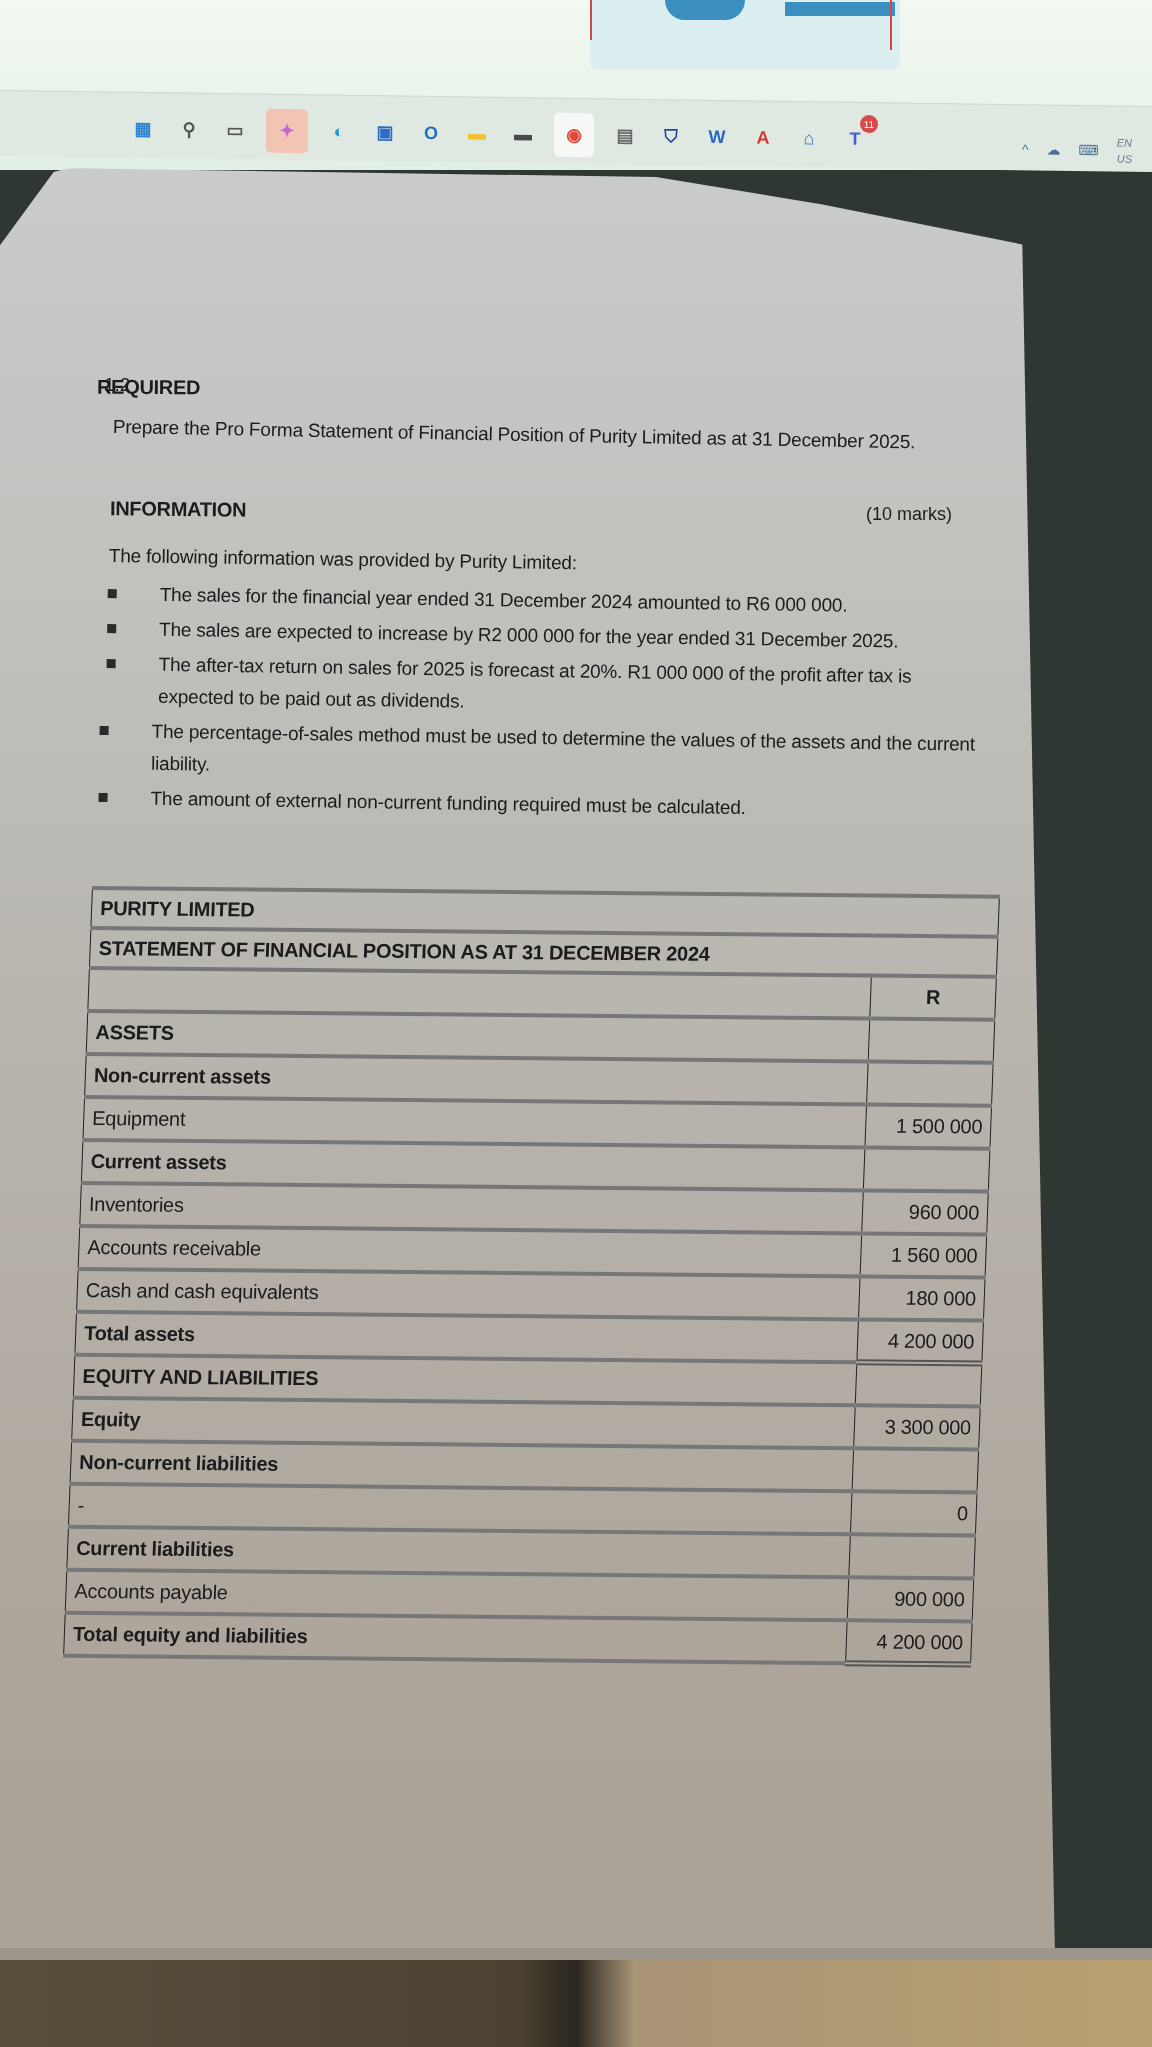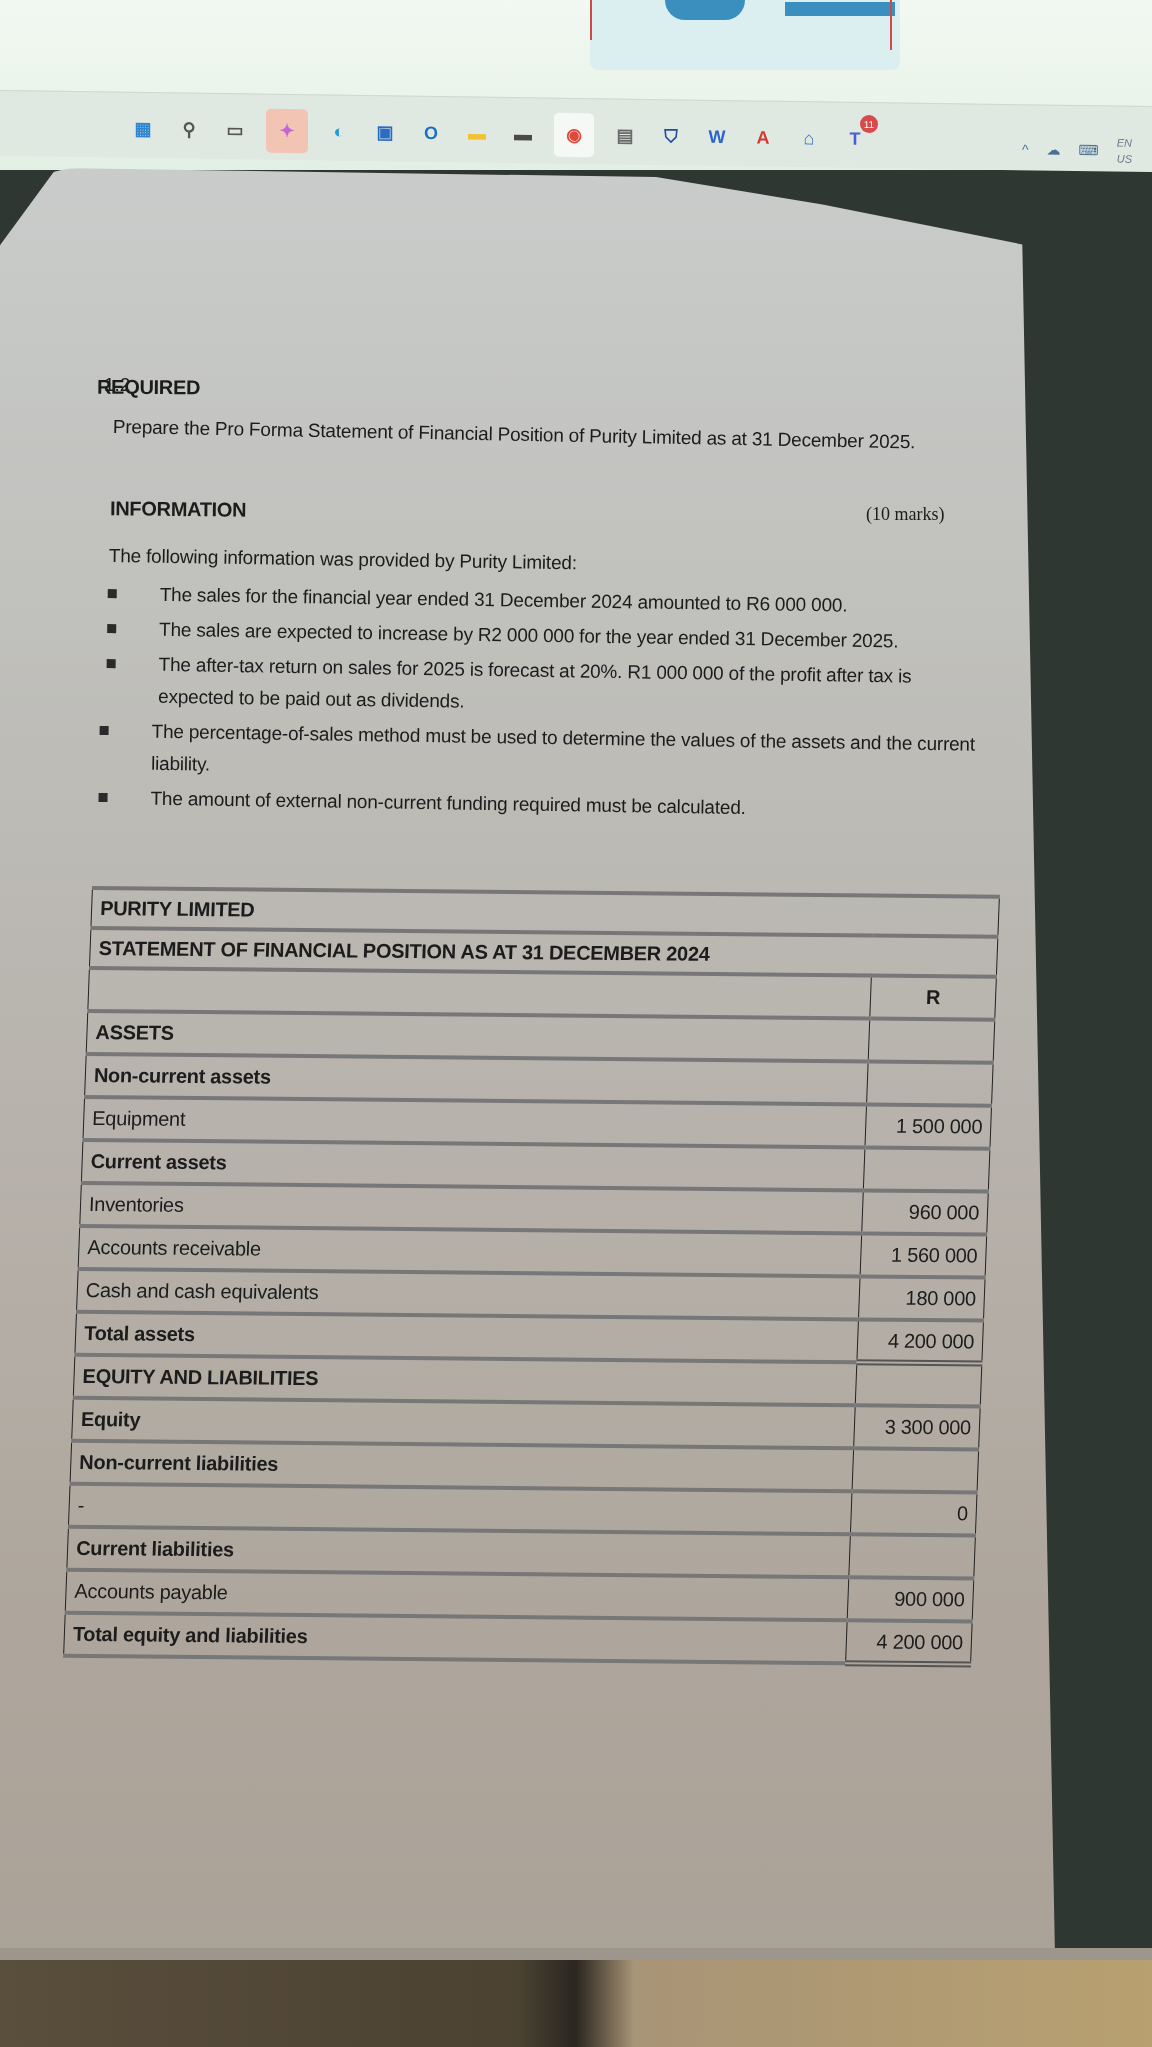--- a/index.html
+++ b/index.html
@@ -73,21 +73,21 @@
   .doc {
     position: absolute; left: 0; top: 0; width: 1152px; height: 2047px;
     color: #1c1c1c;
     transform-origin: 0 0;
   }
   .q-number { position: absolute; left: 104px; top: 332px; font-size: 19px; margin-top: 42px; }
   .heading { position: absolute; font-weight: bold; font-size: 20px; letter-spacing: -0.3px; }
   .h-required { left: 97px; top: 376px; transform: rotate(0.4deg); }
   .required-text { position: absolute; left: 113px; top: 416px; font-size: 19px; transform: rotate(1.1deg); transform-origin: 0 0; white-space: nowrap; letter-spacing: -0.2px;}
   .h-information { left: 110px; top: 498px; transform: rotate(0.6deg); }
-  .marks { position: absolute; left: 866px; top: 504px; font-size: 18px; font-family: Liberation Serif, serif; }
+  .marks { position: absolute; left: 866px; top: 504px; font-size: 18px; }
   .intro { position: absolute; left: 109px; top: 545px; font-size: 19px; transform: rotate(0.9deg); transform-origin: 0 0; white-space: nowrap; letter-spacing: -0.2px;}
   .bullets { position: absolute; left: 104px; top: 578px; width: 880px; transform: rotate(0.9deg); transform-origin: 0 0; }
   .bullet { position: relative; padding-left: 56px; font-size: 19px; line-height: 32px; letter-spacing: -0.2px; margin-bottom: 3px; }
   .bullet .sq { position: absolute; left: 4px; top: 11px; width: 9px; height: 9px; background: #2a2a2a; }
   .bullet:nth-child(4), .bullet:nth-child(5) { margin-left: -6px; }
 
   
   .bs-table-wrap {
     position: absolute; left: 92px; top: 886px; width: 908px;
     transform: rotate(0.55deg) skewX(-1.6deg); transform-origin: 0 0;

